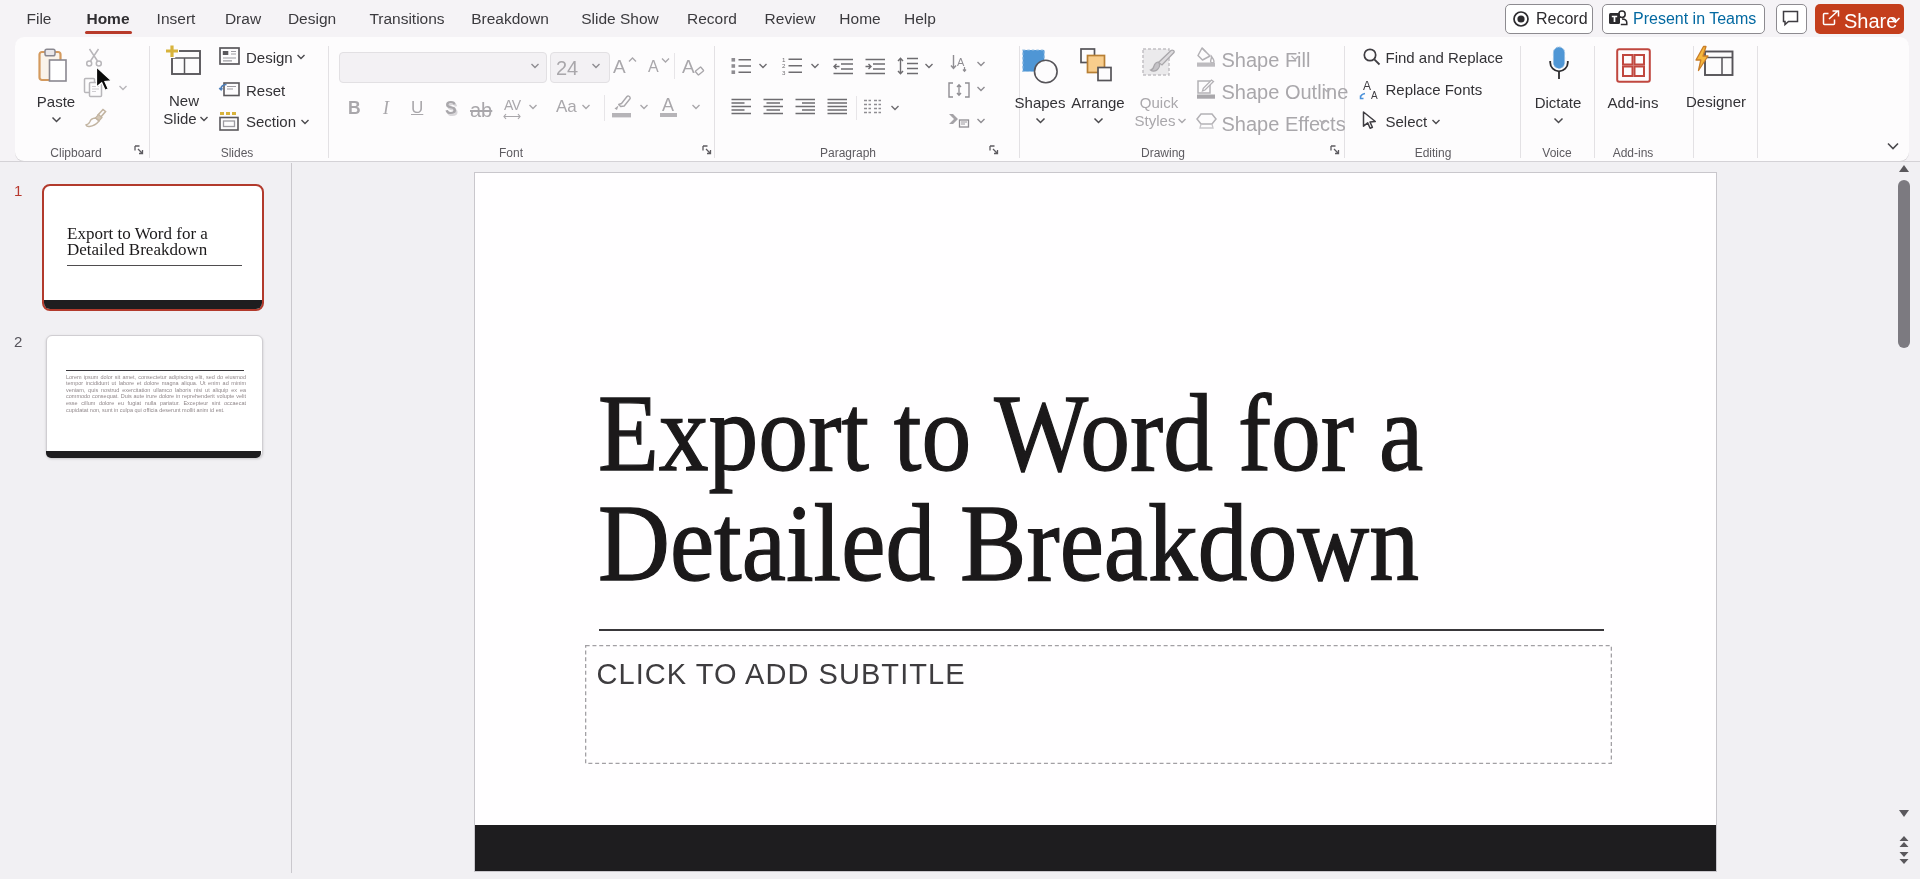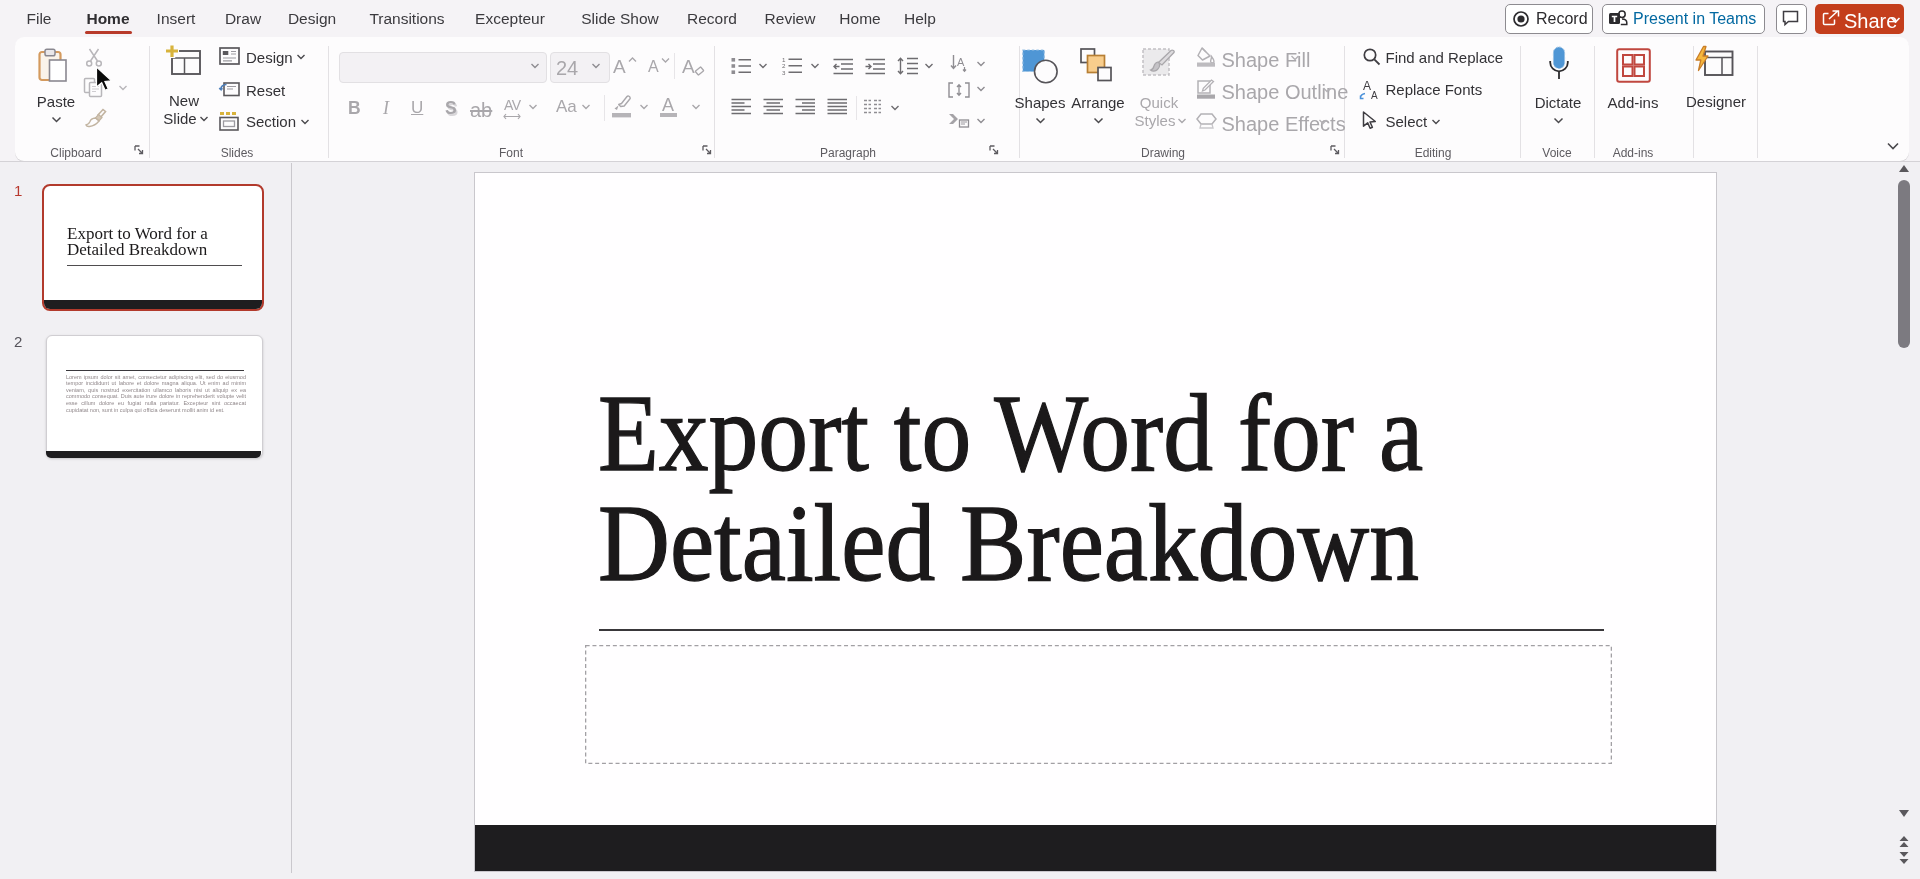--- a/index.html
+++ b/index.html
@@ -22,21 +22,21 @@
 </style></head><body>
 <div id="app">
 <div id="ribbonbg"></div>
 <div id="menubar">
 <div class="mi" style="left:39px">File</div>
 <div class="mi" style="left:108px;color:#2f2e31;font-weight:700">Home</div>
 <div class="mi" style="left:176px">Insert</div>
 <div class="mi" style="left:243px">Draw</div>
 <div class="mi" style="left:312px">Design</div>
 <div class="mi" style="left:407px">Transitions</div>
-<div class="mi" style="left:510px">Excepteur</div>
+<div class="mi" style="left:510px">Breakdown</div>
 <div class="mi" style="left:620px">Slide Show</div>
 <div class="mi" style="left:712px">Record</div>
 <div class="mi" style="left:790px">Review</div>
 <div class="mi" style="left:860px">Home</div>
 <div class="mi" style="left:920px">Help</div>
 <div class="abs" style="left:85px;top:31px;width:47px;height:3px;background:#b83a2a;border-radius:2px"></div>
 </div>
 <div id="ribbon"></div>
 <div class="sep" style="left:148.5px"></div>
     <div class="sep" style="left:328px"></div>
@@ -389,20 +389,21 @@
 <svg class="i" width="11" height="8" style="left:1890px;top:16px" viewBox="0 0 11 8">
       <path d="M1.5 2l4 4 4-4" fill="none" stroke="#fff" stroke-width="1.6"></path>
     </svg>
 
 <div id="slide"></div>
 <div id="title">Export to Word for a<br>Detailed Breakdown</div>
 <div id="hline"></div>
 <svg class="i" width="1027" height="119" style="left:585px;top:645px" viewBox="0 0 1027 119">
       <rect x="0.65" y="0.65" width="1025.7" height="117.7" fill="none" stroke="#a2a0a4" stroke-width="1.3" stroke-dasharray="4 2.8"></rect>
     </svg>
+<div id="subtxt">CLICK TO ADD SUBTITLE</div>
 <div id="band"></div>
 <div class="abs" style="left:0;top:161.3px;width:1920px;height:1.2px;background:#d4d2d6"></div>
 <div class="abs" style="left:291px;top:162.5px;width:1px;height:710px;background:#cac8cd"></div>
 <div class="abs" style="left:14px;top:182px;font-size:15px;color:#b8392e">1</div>
 <div class="abs" style="left:42px;top:183.5px;width:217.5px;height:123px;background:#fff;border:2.5px solid #b23a2c;border-radius:8px"></div>
 <div class="abs" style="left:67px;top:226px;font-family:'Liberation Serif',serif;font-size:17px;line-height:16.4px;color:#1b191a">Export to Word for a<br>Detailed Breakdown</div>
 <div class="abs" style="left:67px;top:265px;width:175px;height:1px;background:#4f4d4f"></div>
 <div class="abs" style="left:44.2px;top:300.3px;width:218.2px;height:9.2px;background:#1e1d1f;border-radius:0 0 6px 6px"></div>
 <div class="abs" style="left:14px;top:333px;font-size:15px;color:#55535a">2</div>
 <div class="abs" style="left:45.5px;top:335px;width:215.2px;height:120.8px;background:#fff;border:1px solid #d0ced2;border-radius:6px;box-shadow:0 1px 2.5px rgba(0,0,0,0.18)"></div>

